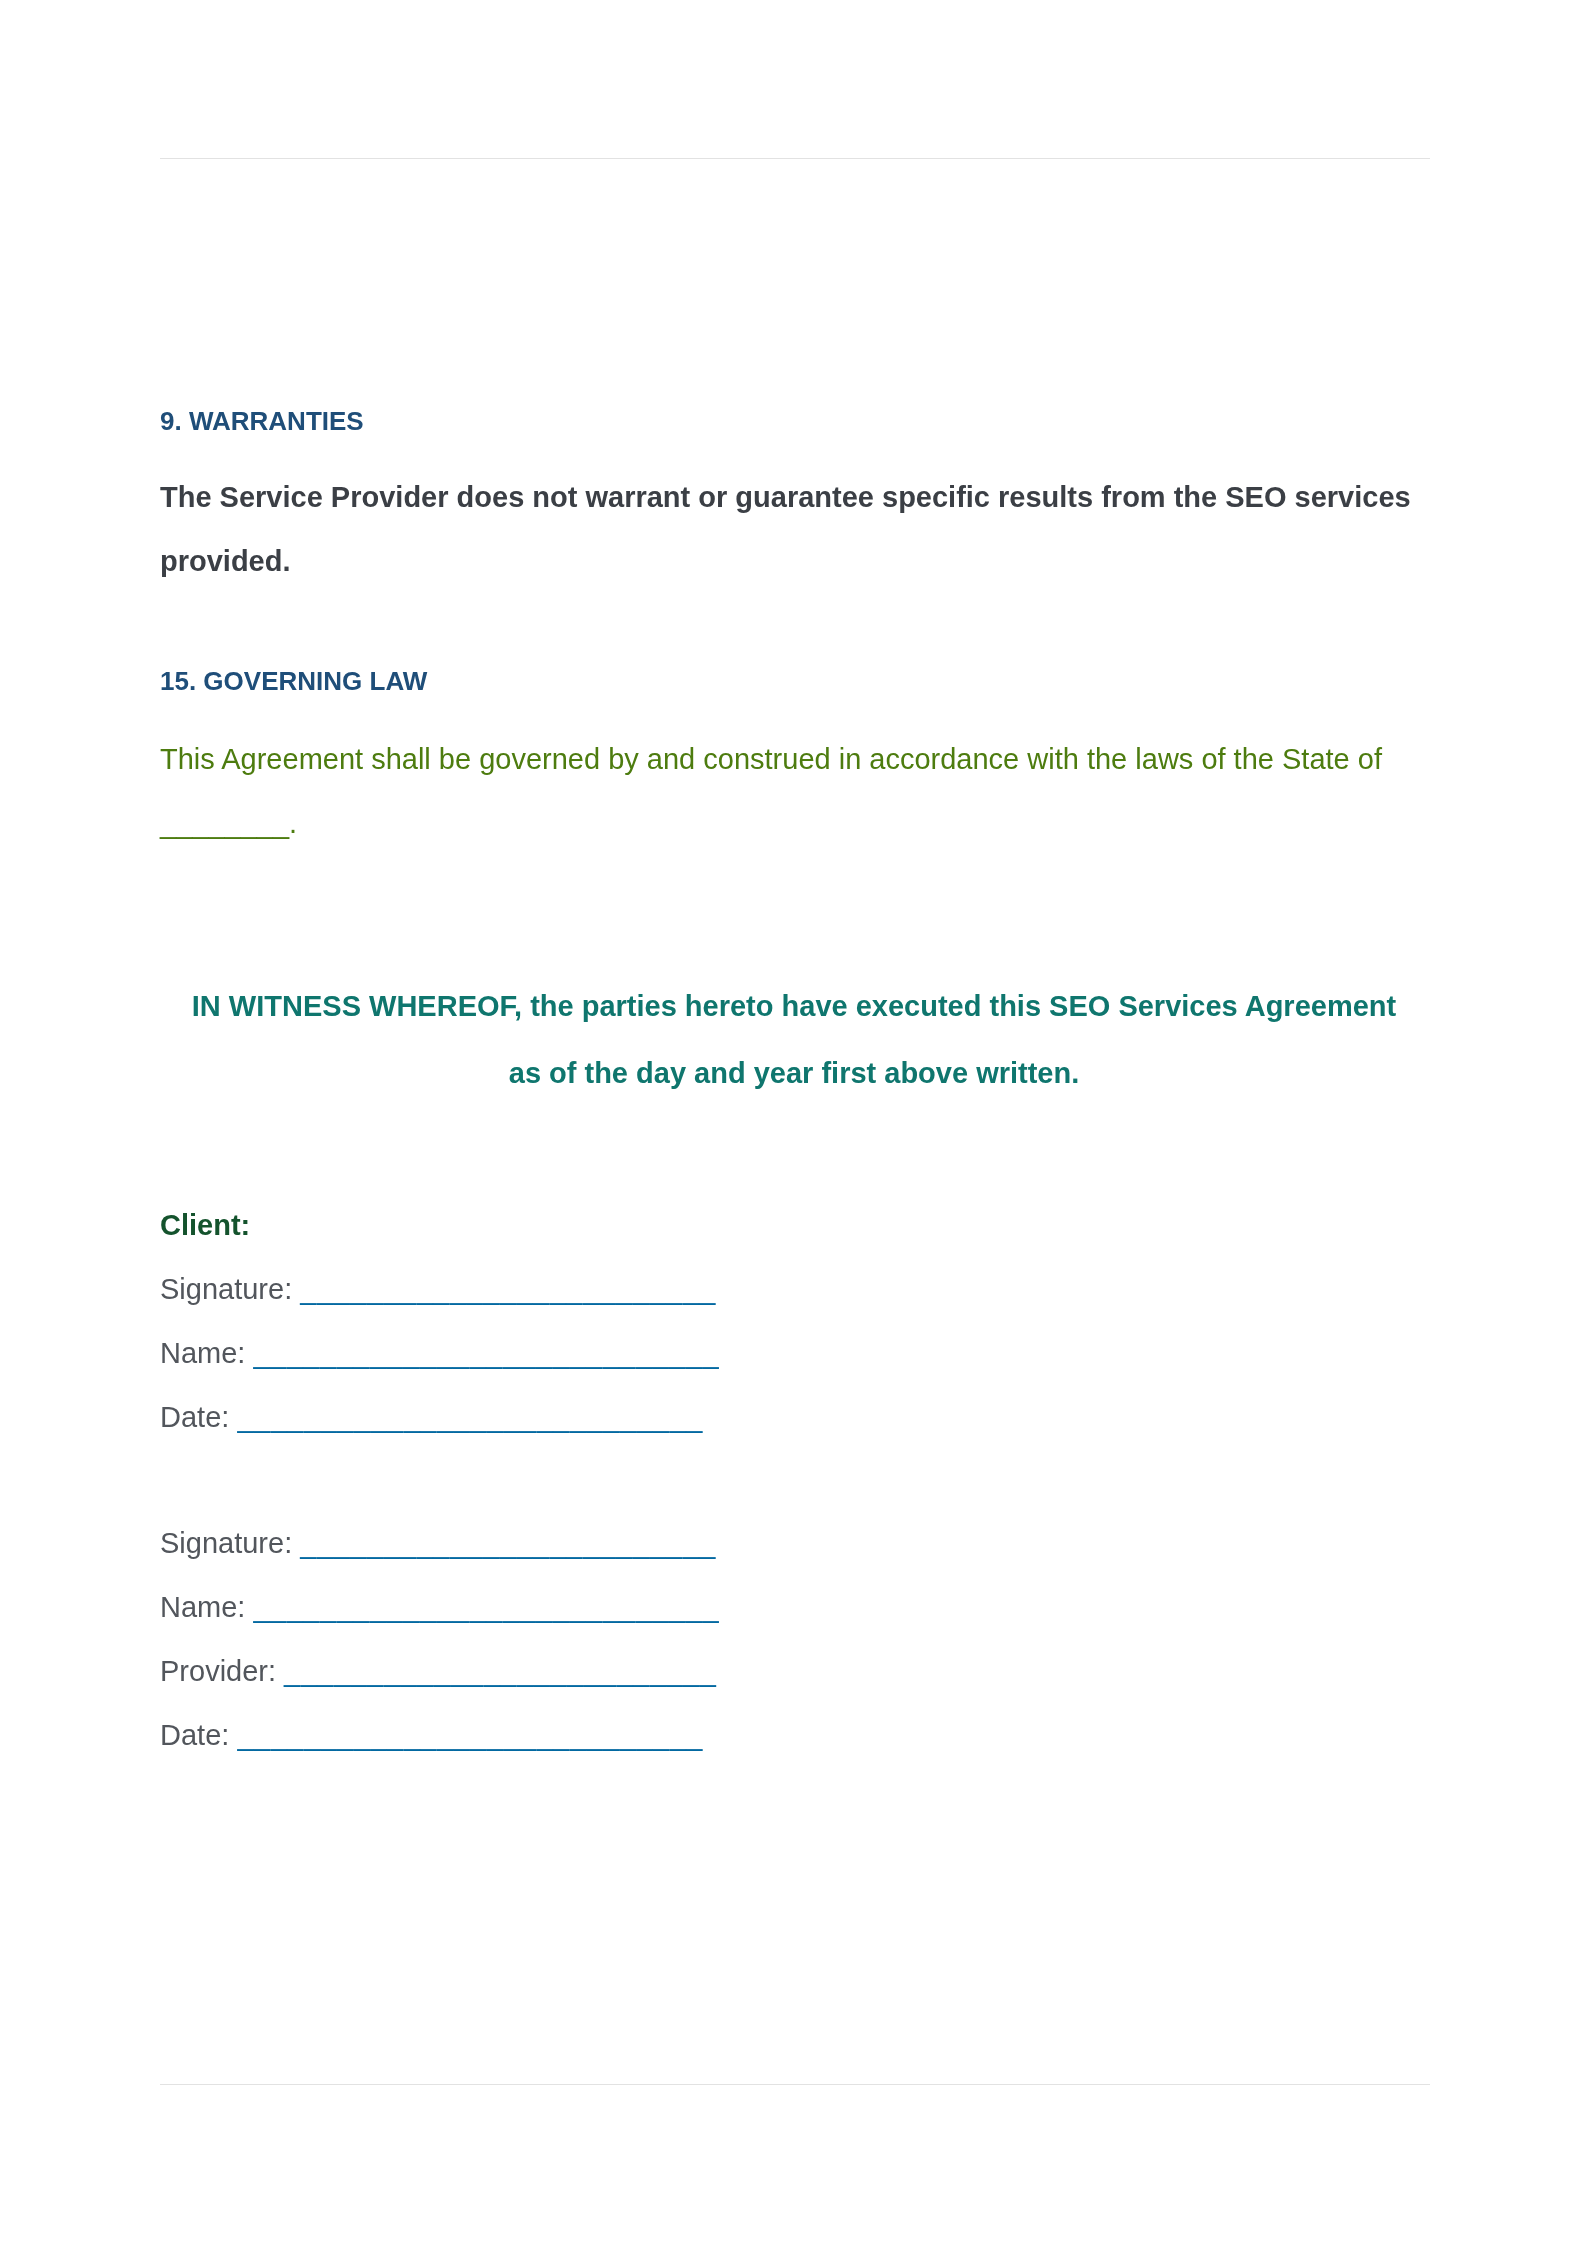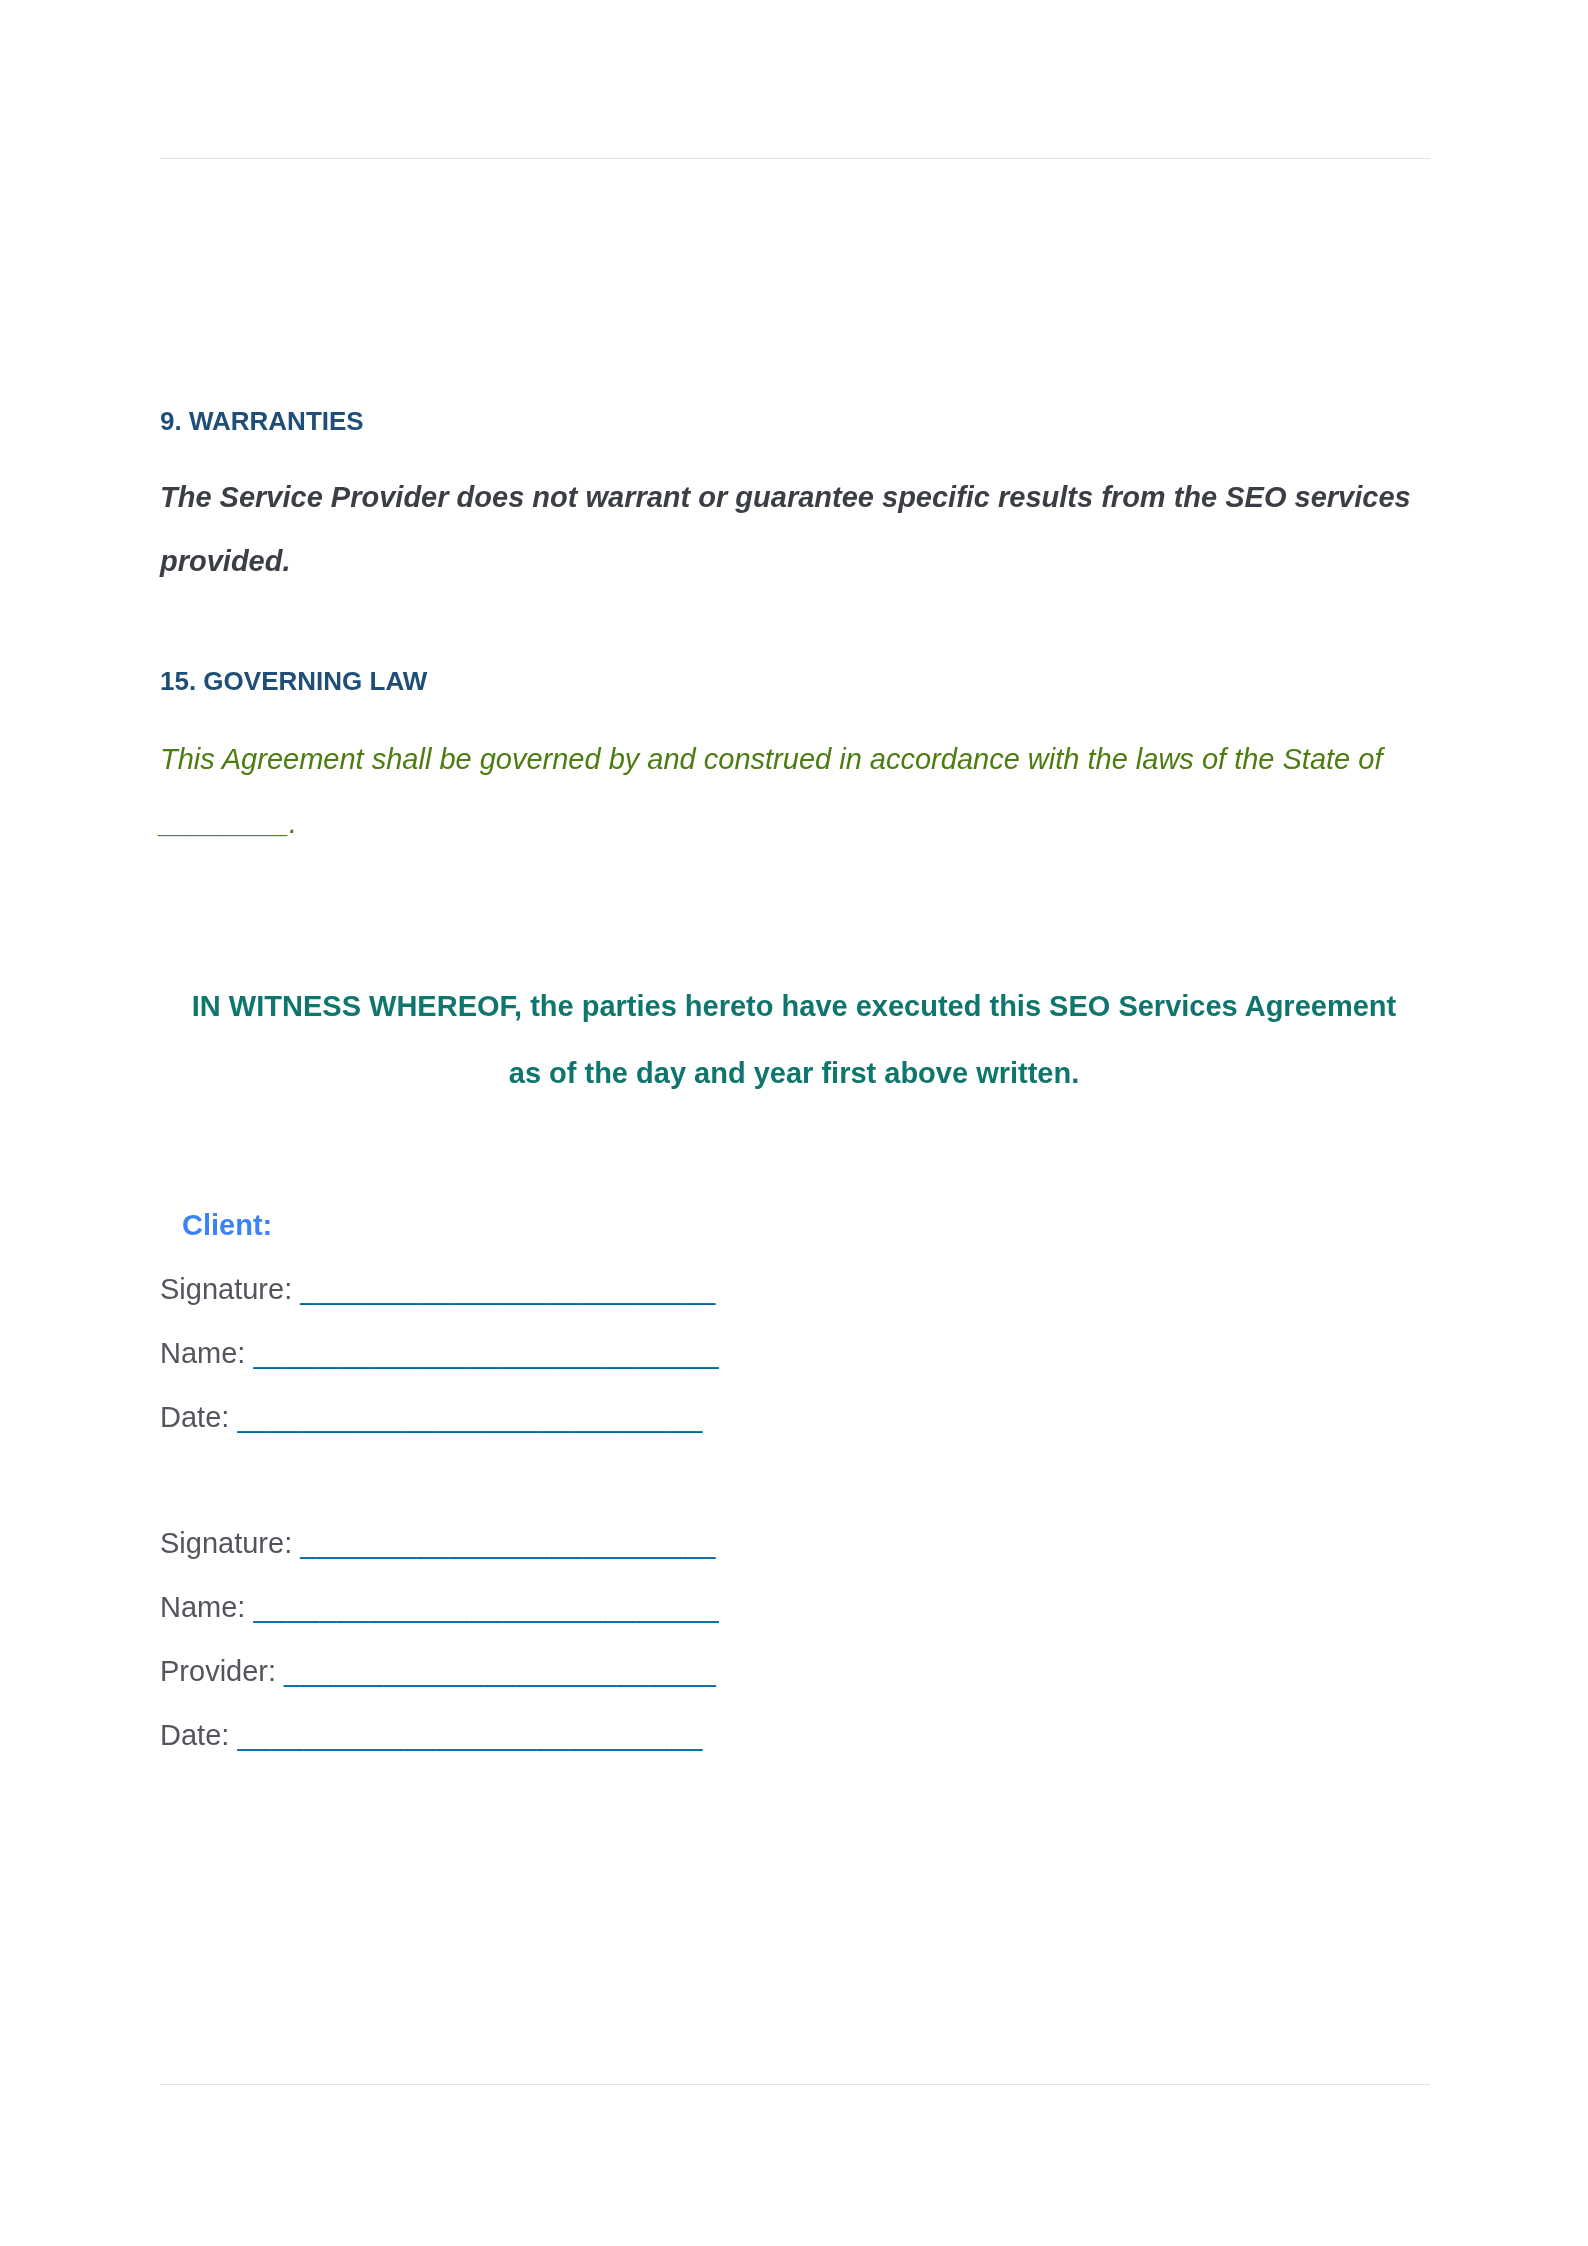--- a/index.html
+++ b/index.html
@@ -31,21 +31,20 @@
   .h-blue {
     font-size: 26px;
     font-weight: 700;
     color: #1f4e79;
     line-height: 36px;
   }
 
   .para {
     font-size: 29px;
     line-height: 64px;
-    font-style: italic;
   }
   .para-bold {
     margin-top: 26px;
     font-weight: 700;
     color: #3b3f45;
   }
   .para-regular {
     margin-top: 28px;
     font-weight: 400;
     color: #4d7c0f;
@@ -59,23 +58,22 @@
     font-weight: 700;
     color: #0f766e;
     line-height: 67px;
     text-align: center;
     padding: 0 30px;
   }
 
   .h-teal {
     font-size: 29px;
     font-weight: 700;
-    color: #3b82f6;
+    color: #14532d;
     line-height: 36px;
-    margin-left: 22px;
   }
 
   .sig-block-client { margin-top: 100px; }
   .sig-block-provider { margin-top: 62px; }
 
   .sig-fields {
     margin-top: 14px;
   }
   .field {
     font-size: 29px;

